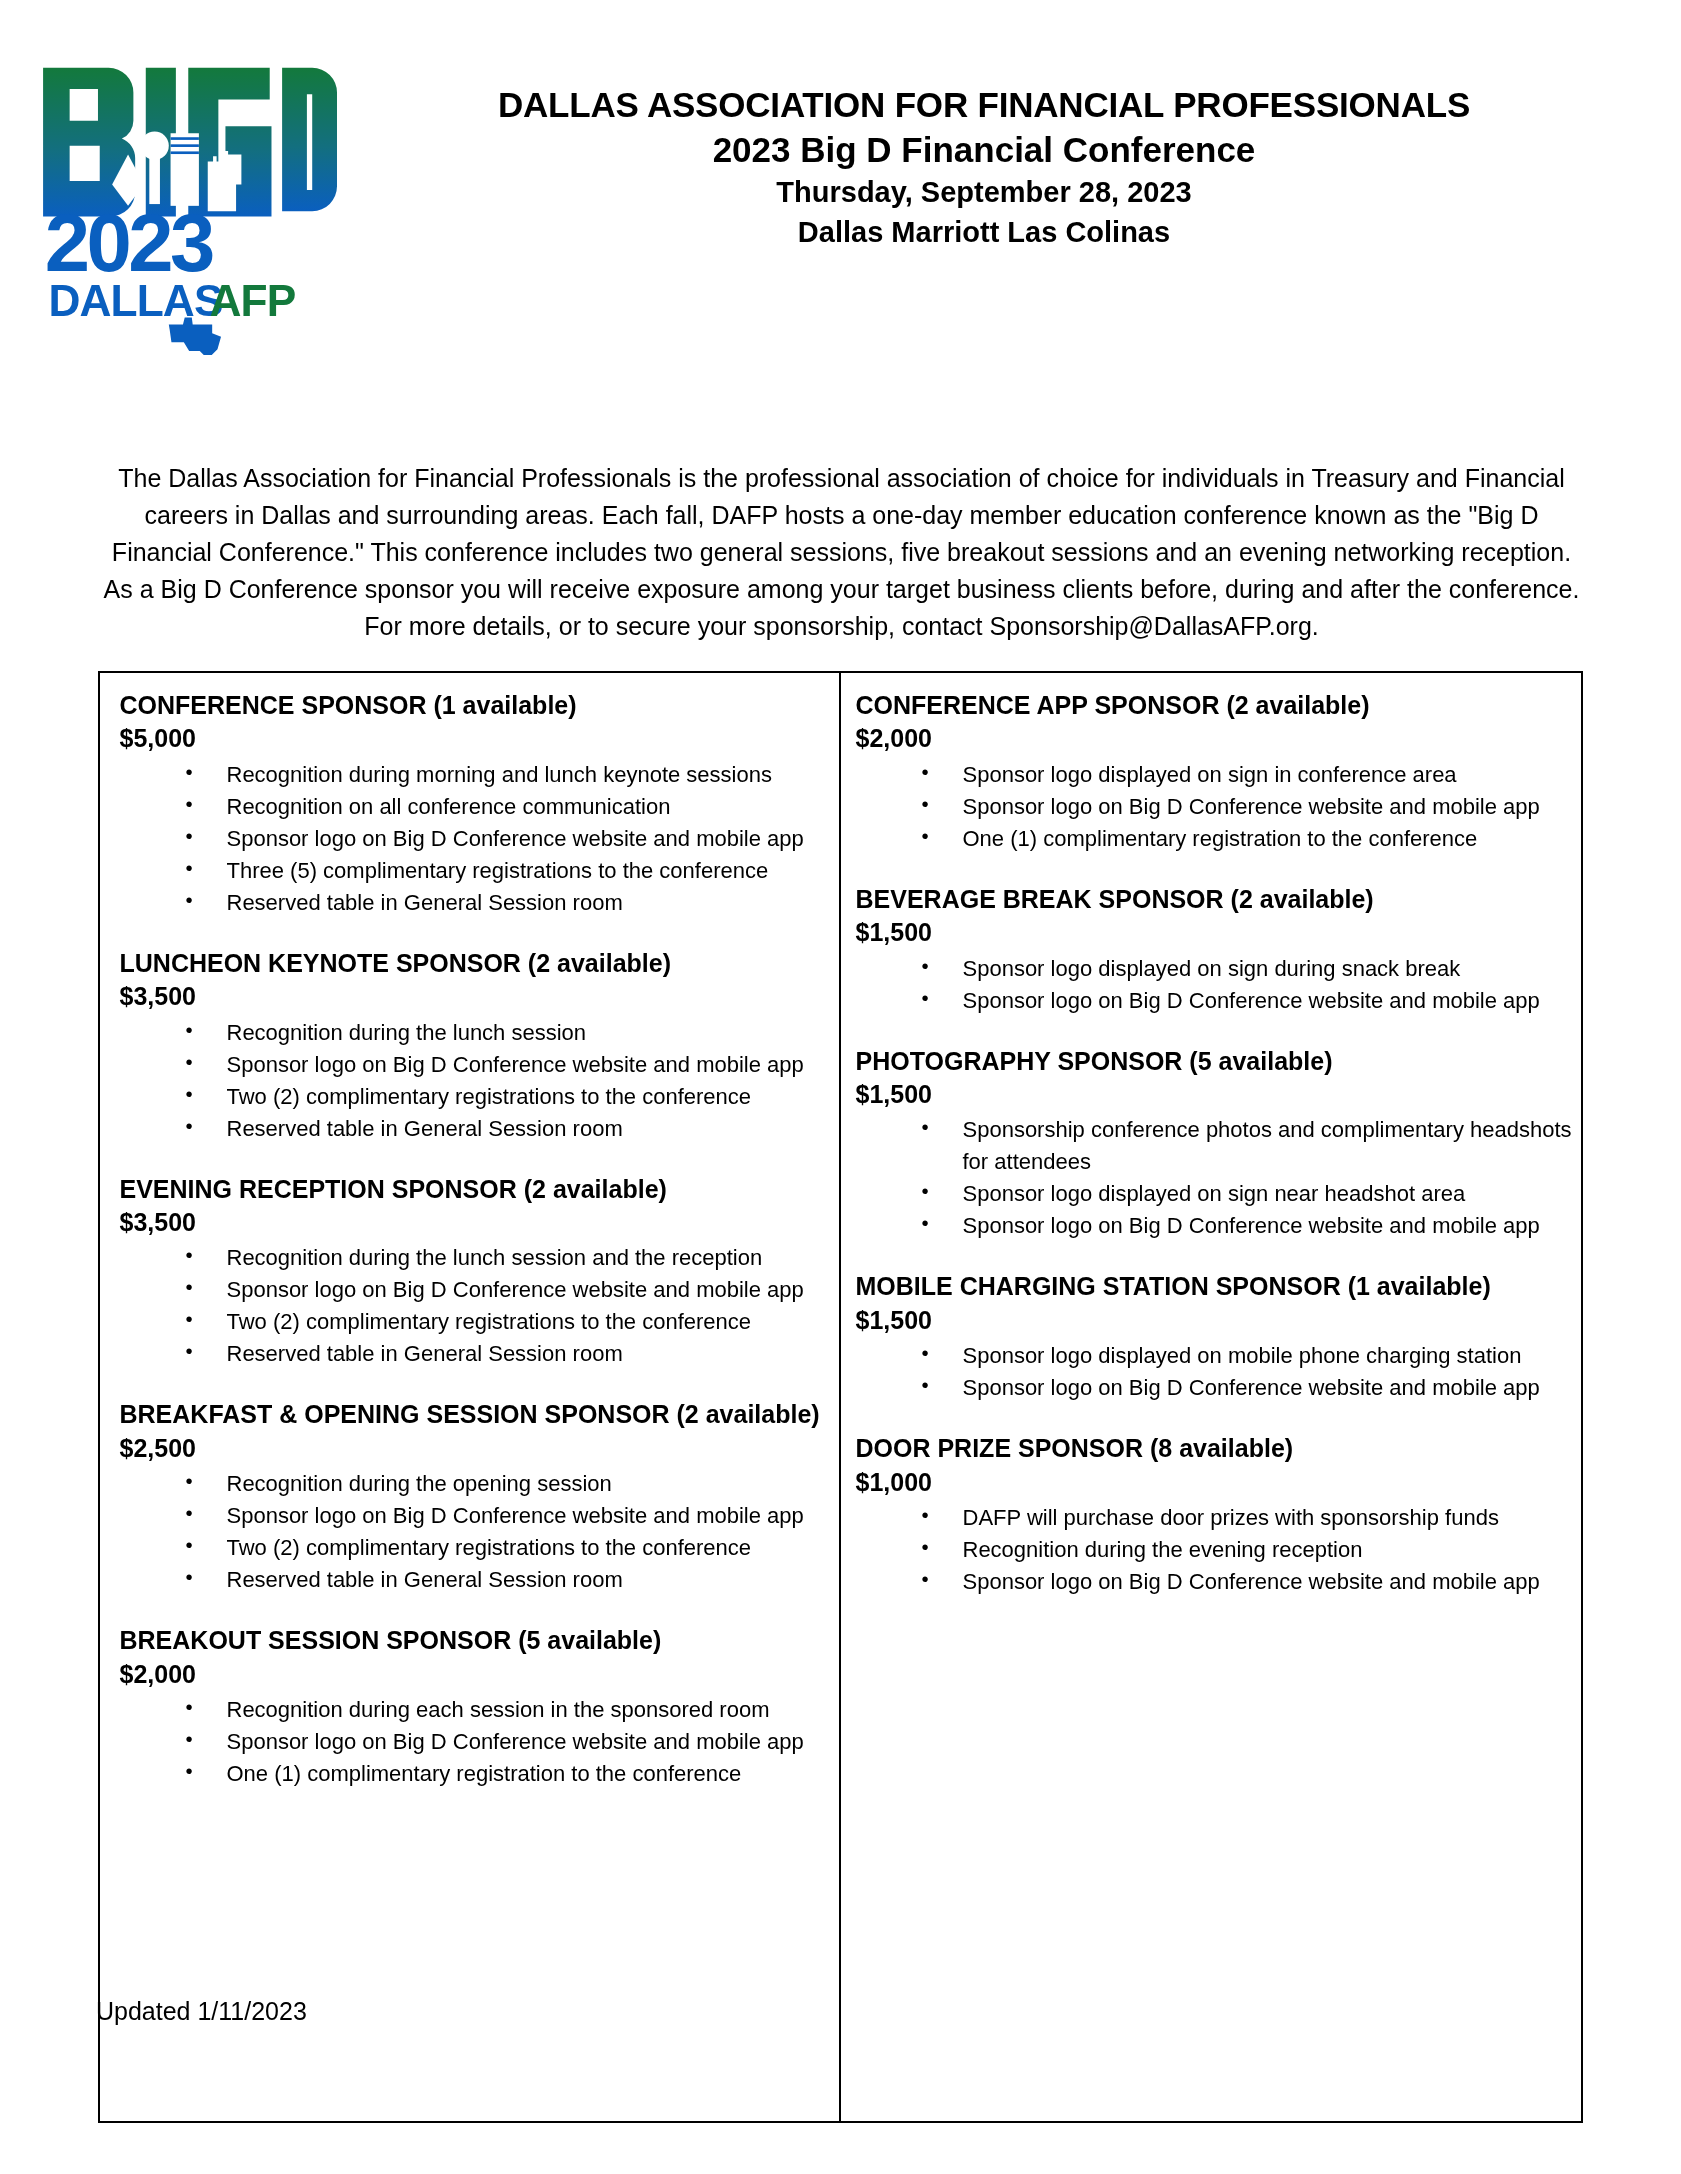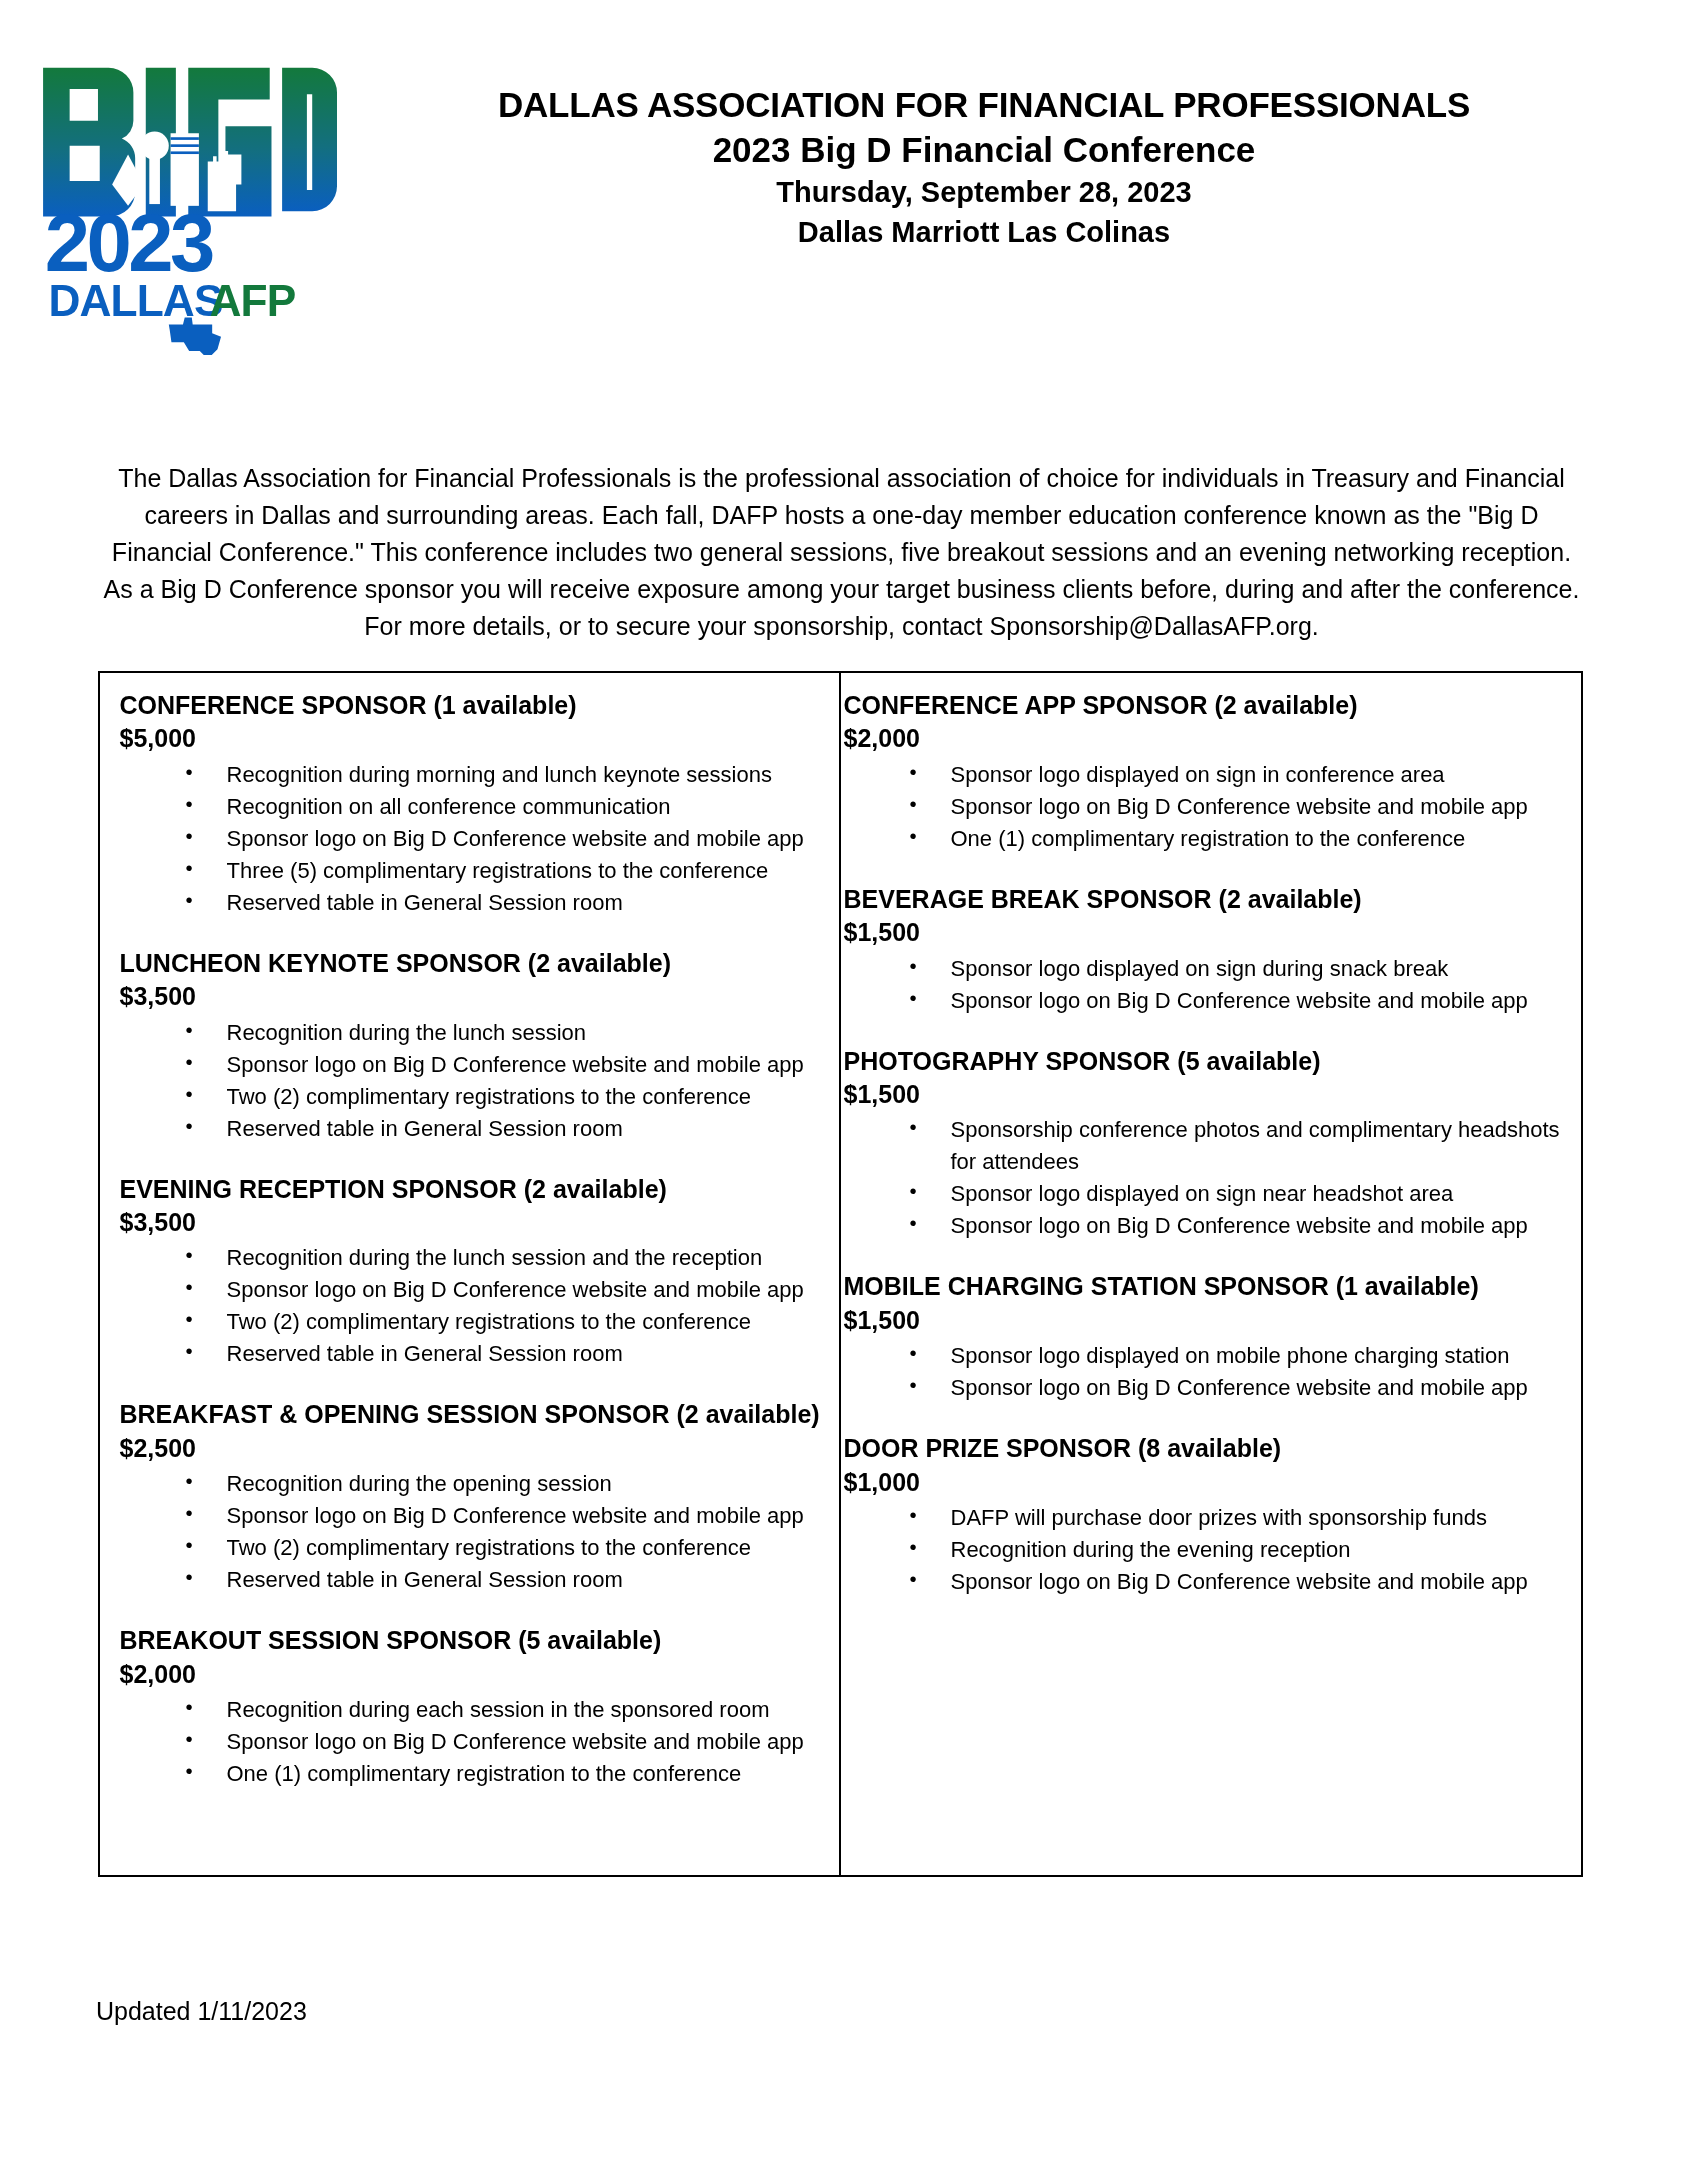--- a/index.html
+++ b/index.html
@@ -71,29 +71,29 @@
     line-height: 1.475;
     text-align: center;
   }
 
   
   .sponsor-table {
     margin: 26.6px 98px 0 98px;
     border: 2.7px solid #000;
     display: flex;
     box-sizing: border-box;
-    height: 1206px;
+    height: 1452px;
   }
   .col {
     box-sizing: border-box;
     flex: 1 1 50%;
     padding: 16px 8.9px 8.9px 19.5px;
   }
   .col-left { border-right: 2.7px solid #000; }
-  .col-right { padding-left: 3px; }
+  .col-right { padding-left: 15px; }
 
   .tier { margin-bottom: 0; }
   .tier + .tier { margin-top: 28px; }
 
   .tier-name {
     font-size: 25px;
     font-weight: bold;
     line-height: 1.30;
     white-space: nowrap;
   }

